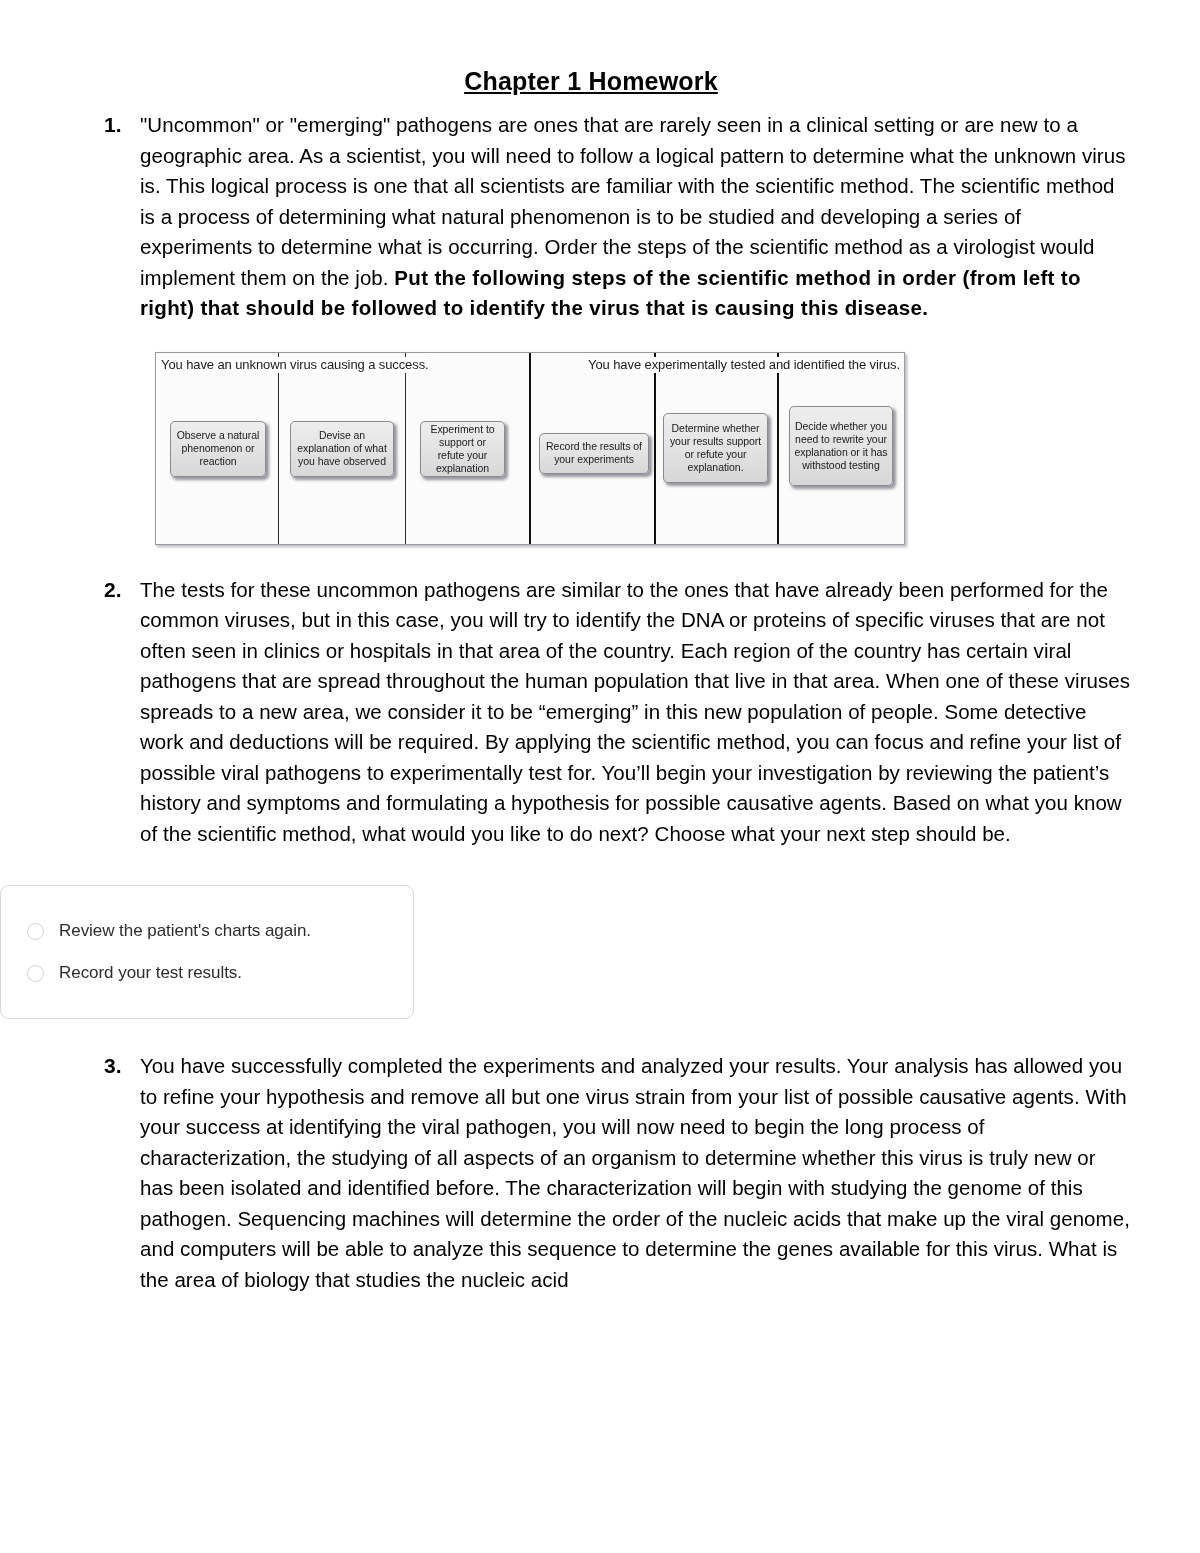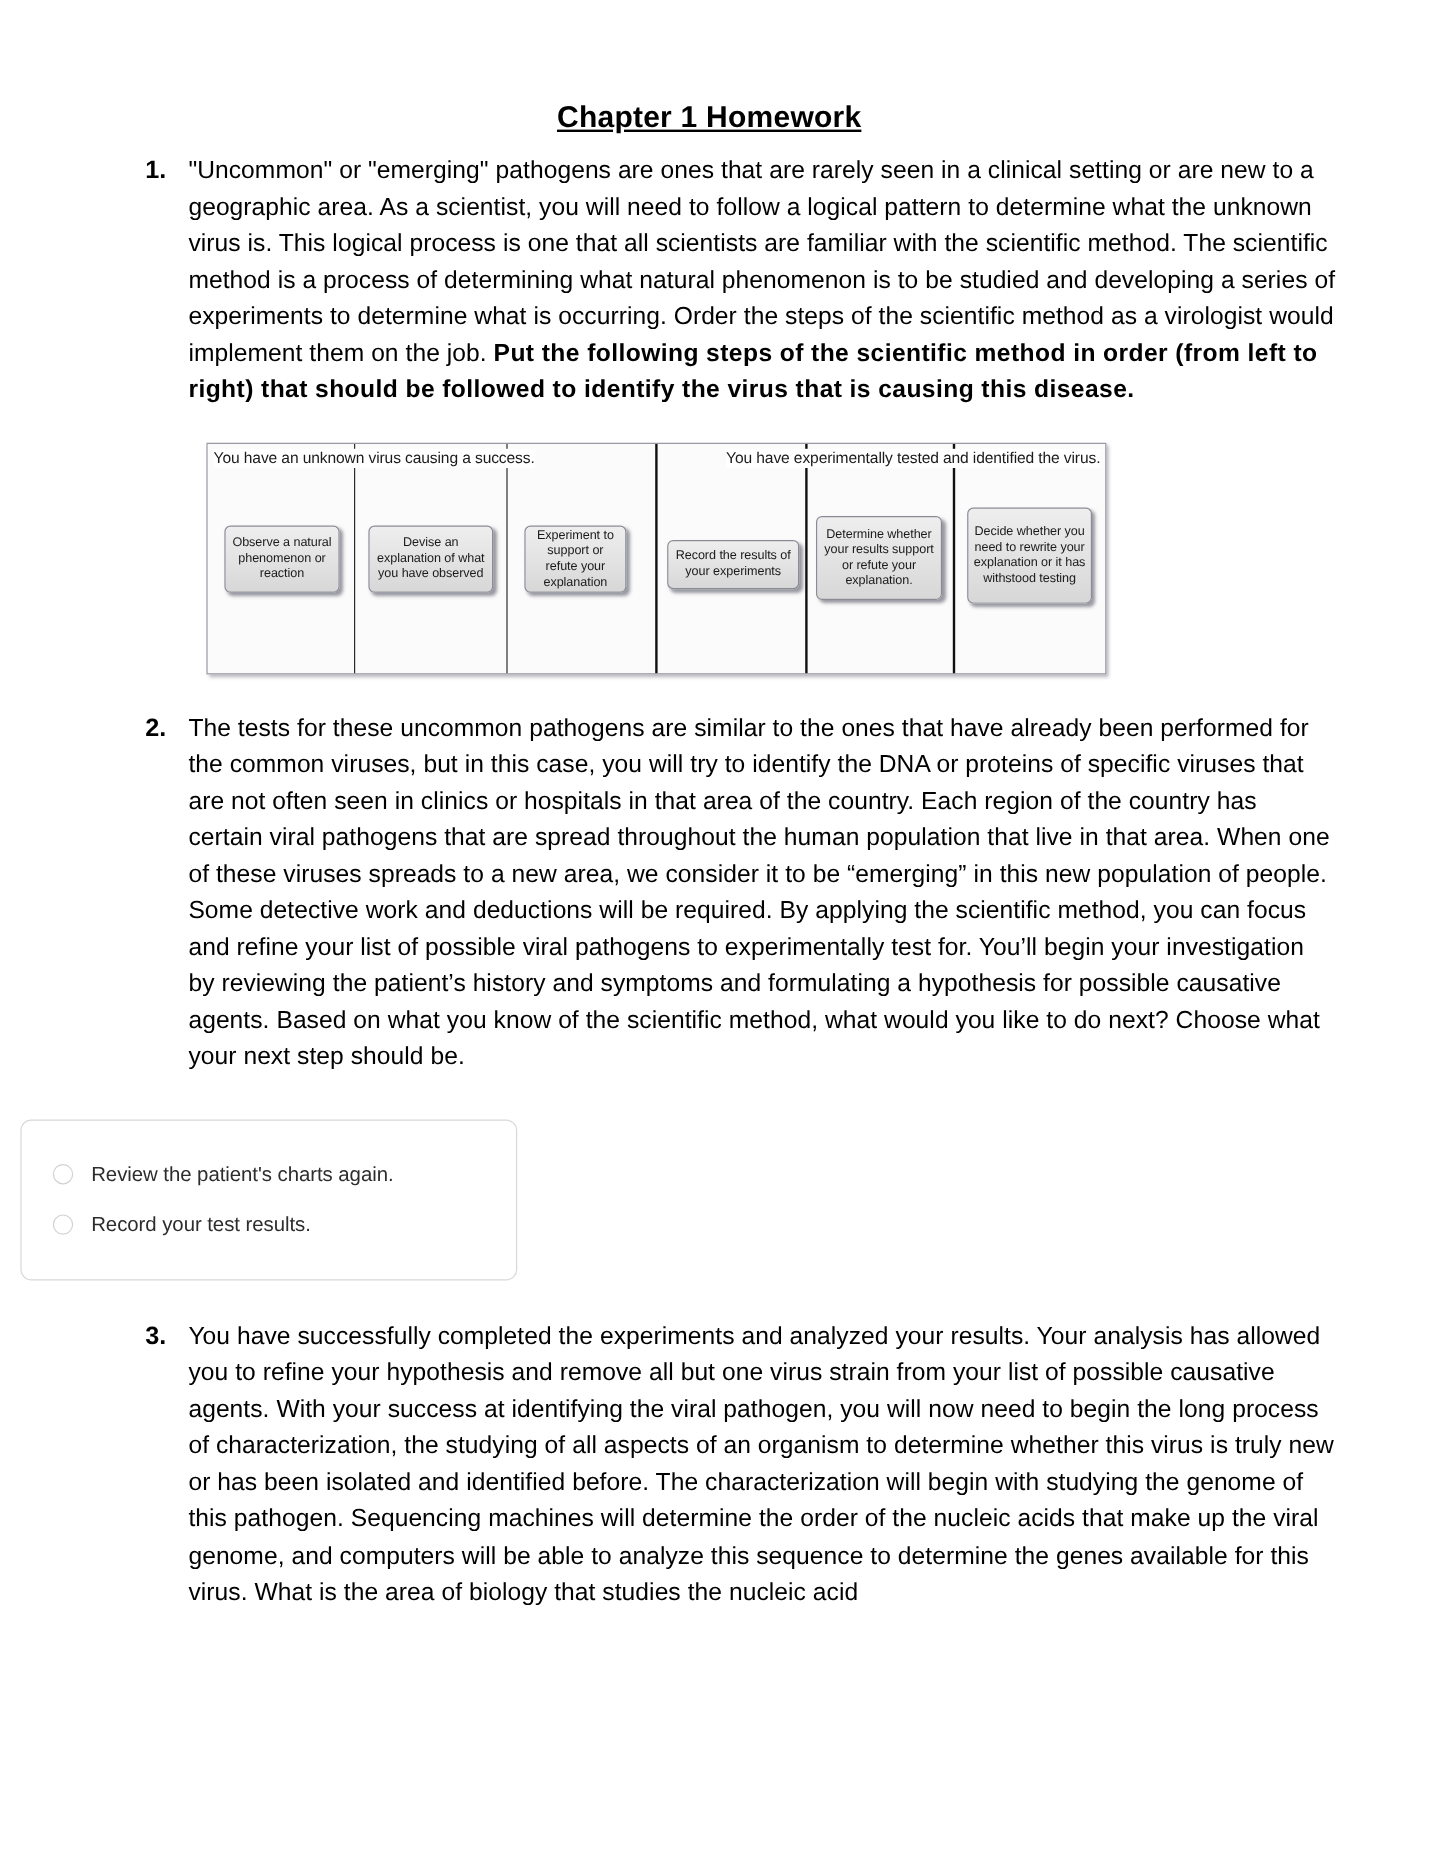--- a/index.html
+++ b/index.html
@@ -15,21 +15,21 @@
     color: #000000;
     overflow: hidden;
     position: relative;
   }
 
   .page {
     position: relative;
     width: 1200px;
     height: 1553px;
     box-sizing: border-box;
-    padding: 17px;
+    padding: 0;
     border-radius: 13px;
   }
 
   
   .doc-title {
     text-align: center;
     font-size: 25px;
     font-weight: bold;
     text-decoration: underline;
     letter-spacing: 0.2px;

